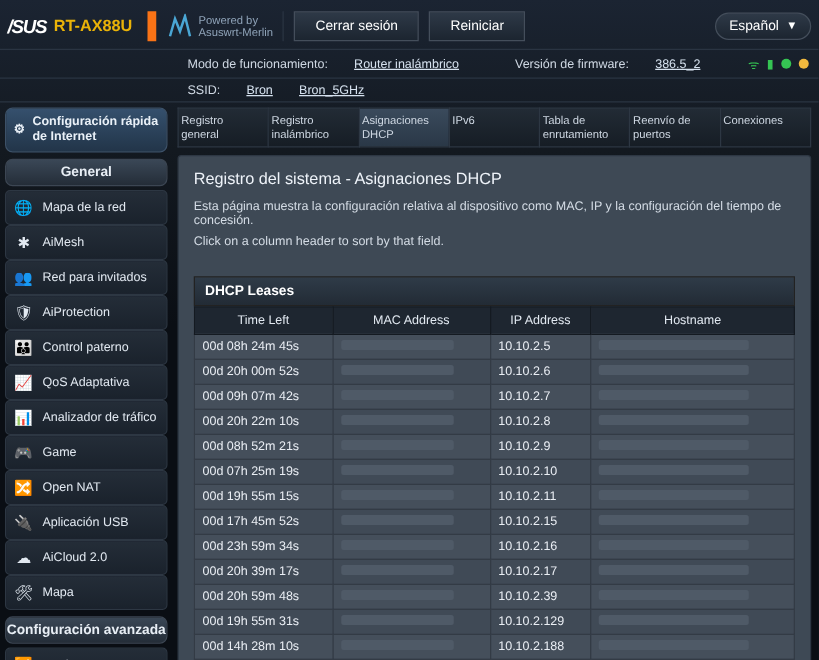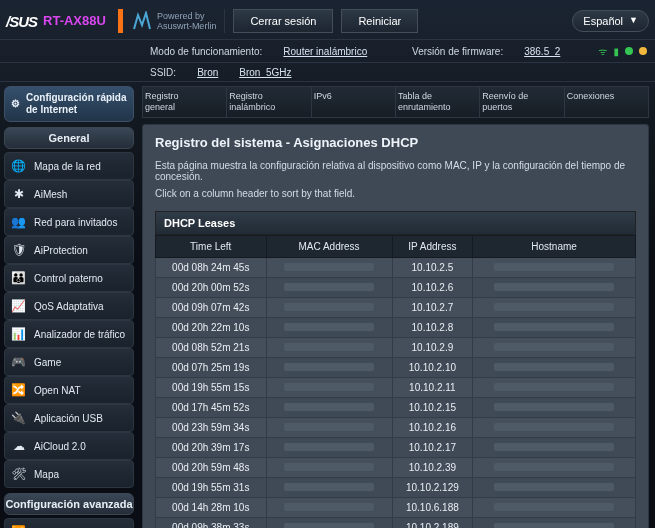--- a/index.html
+++ b/index.html
@@ -1,47 +1,47 @@
 <!DOCTYPE html>
 <html><head>
 <meta charset="utf-8">
 <style>
 html,body{margin:0;padding:0;width:655px;height:528px;overflow:hidden;font-family:Arial,Helvetica,sans-serif;font-size:11px;color:#fff;background:#0a0e14}
 body{background:linear-gradient(180deg,#1b2432 0%, #131920 120px, #0a0e14 260px);}
 .topbar{display:flex;align-items:center;height:36px;padding:3px 6px 0 6px;border-bottom:1px solid #2a3442;}
 .brand{display:flex;align-items:flex-start;gap:6px;margin-right:12px}
 .asus-logo{font-weight:bold;font-style:italic;font-size:15px;letter-spacing:-1px;color:#fff}
-.model{font-weight:bold;font-size:13px;color:#d946ef}
-.powered{display:flex;gap:4px;font-size:9px;color:#8fa3b8;padding:2px 8px;border-left:5px solid #f97316;border-right:1px solid #2a3442}
+.model{font-weight:bold;font-size:13px;color:#eab308}
+.powered{display:flex;gap:4px;font-size:9px;color:#8fa3b8;padding:2px 8px;border-left:7px solid #f97316;border-right:1px solid #2a3442}
 .pow-icon svg{display:block}
 .tbtn{background:linear-gradient(180deg,#2e3947,#1c2530);border:1px solid #444e5b;border-radius:0;padding:5px 16px;font-size:11px;color:#fff;margin-left:8px;cursor:pointer}
 .lang{margin-left:auto;display:flex;gap:6px;background:linear-gradient(180deg,#2e3947,#1c2530);border:1px solid #444e5b;border-radius:11px;padding:4px 10px;cursor:pointer}
 .infobar{display:flex;align-items:center;gap:21px;height:22px;padding:0 8px 0 150px;font-size:10px;color:#cfd8e3;border-bottom:1px solid #2a3442}
 .infobar a{color:#d6e2ef;}
 .status-icons{margin-left:auto;display:flex;align-items:center;gap:6px}
 .led{width:8px;height:8px;border-radius:50%}
 .main{display:flex;height:calc(528px - 62px)}
 .sidebar{width:138px;flex:0 0 138px;padding:4px 4px 0 4px;display:flex;flex-direction:column;gap:3px;box-sizing:border-box}
 .sb-quick{background:linear-gradient(180deg,#35506d,#223549);border:1px solid #3c5168;border-radius:6px;padding:5px 6px;display:flex;align-items:center;gap:6px;font-size:10px;font-weight:bold;color:#eaf1f8;line-height:1.2;cursor:pointer}
 .sb-header{background:linear-gradient(180deg,#3a4756,#242d38);border:1px solid #3c4653;border-radius:6px;text-align:center;padding:4px 0;font-size:11px;font-weight:bold;color:#e8eef5;margin-top:2px}
 .sb-item{background:linear-gradient(180deg,#242d38,#1a222c);border:1px solid #2d3743;border-radius:4px;padding:5px 6px;display:flex;align-items:center;gap:7px;font-size:10px;color:#e2e9f1;cursor:pointer}
 .sb-item .ic{width:16px;height:16px;flex:0 0 16px;display:flex;align-items:center;justify-content:center;font-size:12px}
 .content{flex:1;padding:4px 6px 0 4px;overflow:hidden;display:flex;flex-direction:column}
 .tabs{display:flex;gap:0;margin-bottom:6px}
 .tab{flex:1;background:linear-gradient(180deg,#222b35,#161d25);border:1px solid #2d3743;border-right:none;padding:4px 2px;font-size:9px;color:#cfd8e3;line-height:1.2;cursor:pointer}
 .tab:last-child{border-right:1px solid #2d3743}
 .tab.active{background:linear-gradient(180deg,#3a4a5c,#2a3847)}
 .panel{background:#3e4955;border:1px solid #2d3743;border-radius:3px;padding:10px 12px;flex:1;overflow:hidden;display:flex;flex-direction:column}
-.panel h2{margin:0 0 10px 0;font-size:13px;color:#eef3f9;font-weight:bold}
+.panel h2{margin:0 0 10px 0;font-size:13px;color:#eef3f9;font-weight:normal}
 .hint{font-size:10px;color:#d4dce5;margin:0 0 6px 0}
-.sect-head{background:linear-gradient(180deg,#2f3b48,#222b35);border:1px solid #222;padding:5px 8px;font-size:11px;font-weight:bold;color:#fff;margin-top:6px}
+.sect-head{background:linear-gradient(180deg,#2f3b48,#222b35);border:1px solid #222;padding:5px 8px;font-size:11px;font-weight:bold;color:#fff;margin-top:16px}
 .tbl-wrap{flex:1;overflow:hidden}
 table{width:100%;border-collapse:collapse;font-size:10px}
 thead th{background:#1e2630;border:1px solid #141a21;padding:5px 6px;font-weight:normal;color:#e2e9f1;text-align:center;cursor:pointer}
-tbody td{background:#454f5b;border:1px solid #333b45;padding:4px 6px;text-align:center;color:#eaeef4}
+tbody td{background:#454f5b;border:1px solid #333b45;padding:4px 6px;color:#eaeef4}
 tbody tr:nth-child(even) td{background:#404a56}
 .redact{display:inline-block;height:8px;border-radius:2px;background:#4f5a67}
 .redact.mac{width:90px}
 .redact.host{width:120px}
 .chev{font-size:9px}
 </style>
 </head>
 <body>
 
 <div class="topbar">
@@ -151,20 +151,21 @@
           <span class="ic">📶</span>
           <span>Inalámbrico</span>
         </div>
       </div>
   </div>
 
   <div class="content">
     <div class="tabs" id="tabs">
         <div class="tab"><span>Registro<br>general</span></div>
         <div class="tab"><span>Registro<br>inalámbrico</span></div>
+        <div class="tab active"><span>Asignaciones<br>DHCP</span></div>
         <div class="tab"><span>IPv6</span></div>
         <div class="tab"><span>Tabla de<br>enrutamiento</span></div>
         <div class="tab"><span>Reenvío de<br>puertos</span></div>
         <div class="tab"><span>Conexiones</span></div>
       </div>
     <div class="panel">
       <h2>Registro del sistema - Asignaciones DHCP</h2>
       <p class="hint">Esta página muestra la configuración relativa al dispositivo como MAC, IP y la configuración del tiempo de concesión.</p>
       <p class="hint">Click on a column header to sort by that field.</p>
       <div class="sect-head">DHCP Leases</div>
@@ -247,21 +248,21 @@
               </tr>
               <tr>
                 <td>00d 19h 55m 31s</td>
                 <td><span class="redact mac"></span></td>
                 <td>10.10.2.129</td>
                 <td><span class="redact host"></span></td>
               </tr>
               <tr>
                 <td>00d 14h 28m 10s</td>
                 <td><span class="redact mac"></span></td>
-                <td>10.10.6.188</td>
+                <td>10.10.2.188</td>
                 <td><span class="redact host"></span></td>
               </tr>
               <tr>
                 <td>00d 09h 38m 33s</td>
                 <td><span class="redact mac"></span></td>
                 <td>10.10.2.189</td>
                 <td><span class="redact host"></span></td>
               </tr>
             </tbody>
         </table>

